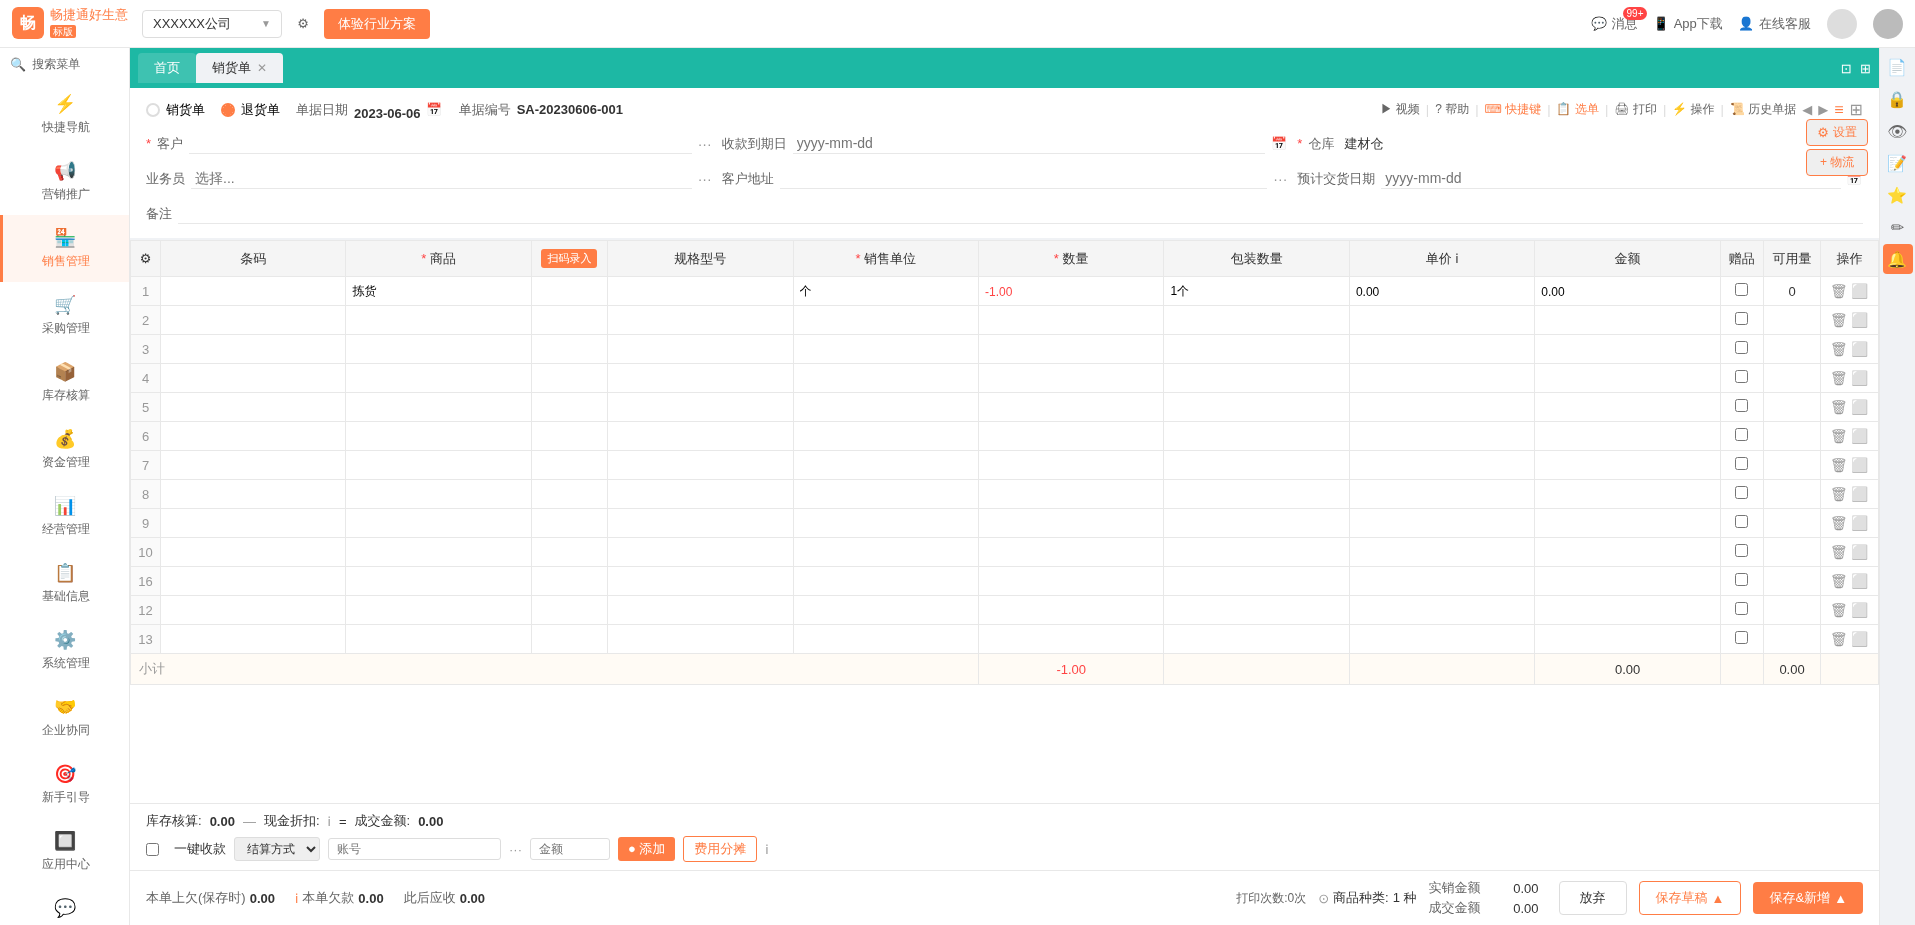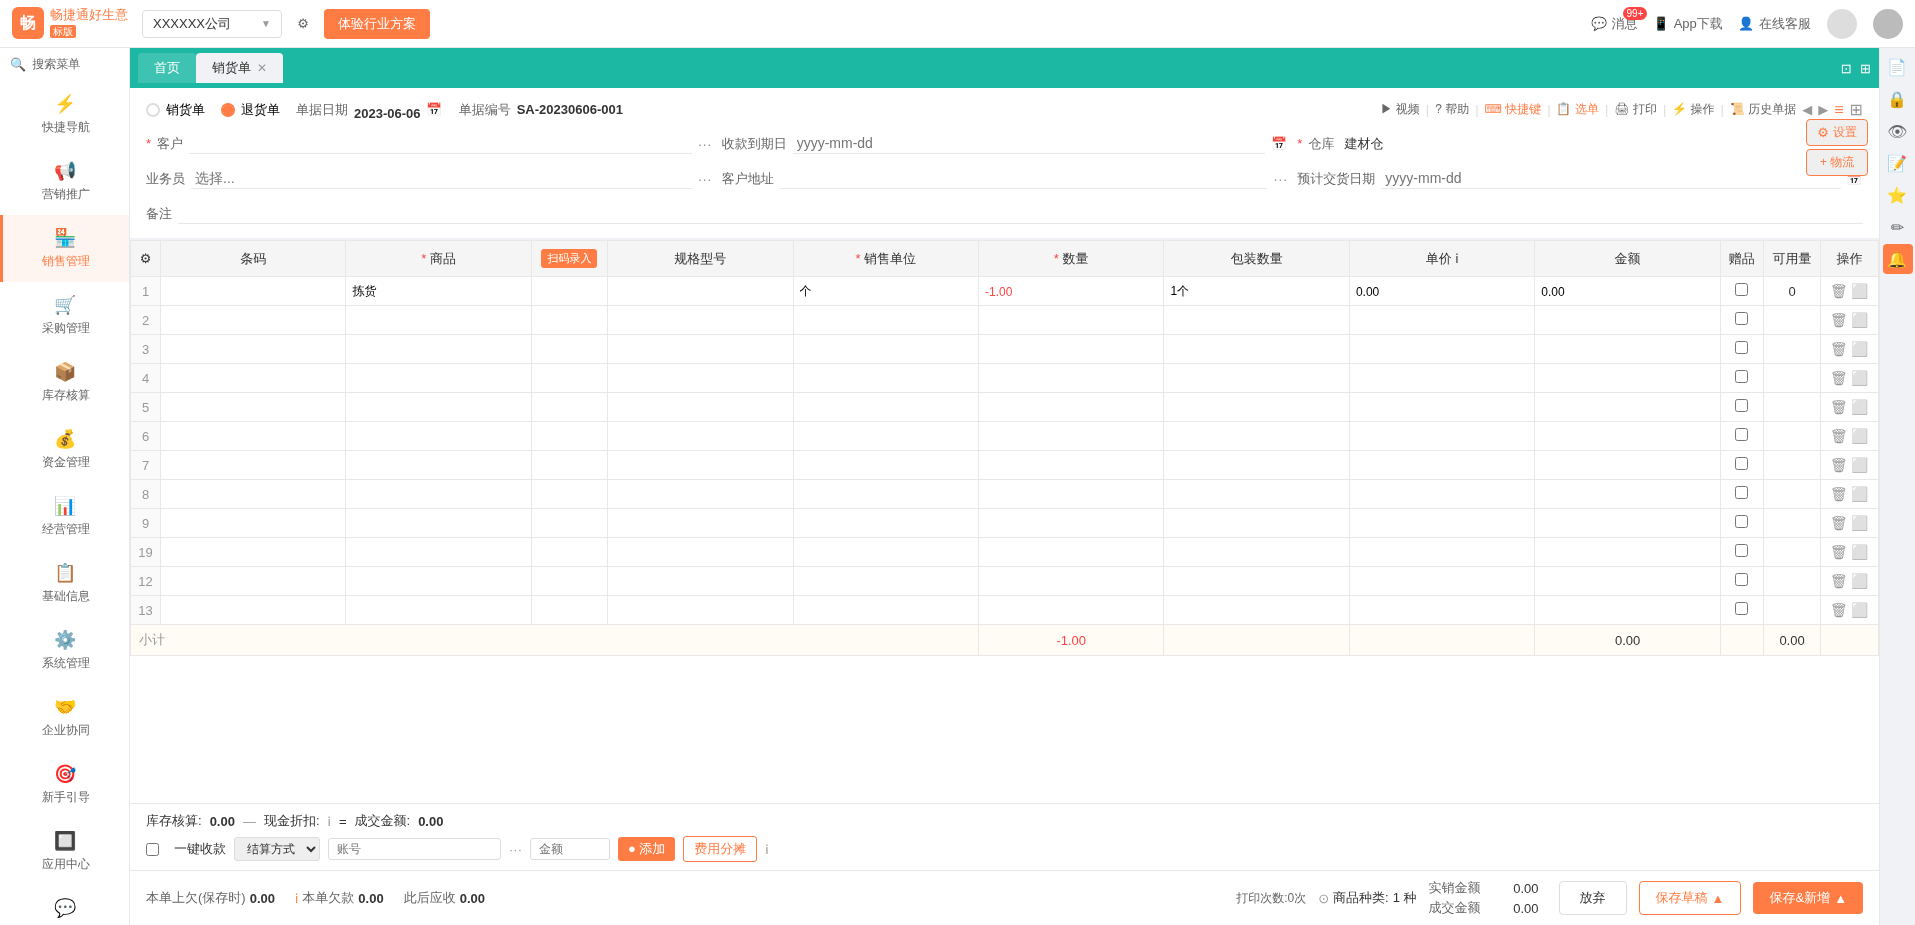--- a/index.html
+++ b/index.html
@@ -494,21 +494,41 @@
       <td style="text-align:center;"><input type="checkbox" style=""></td>
       <td></td>
       <td>
         <div class="action-col">
           <span class="action-icon">🗑</span>
           <span class="action-icon">⬜</span>
         </div>
       </td>
     </tr>
             <tr>
-      <td class="col-num">19</td>
+      <td class="col-num">10</td>
+      <td><input style="width: 100%; border: none; outline: none; font-size: 12px;" value=""></td>
+      <td><input style="width: 100%; border: none; outline: none; font-size: 12px;" value=""></td>
+      <td></td>
+      <td><input style="width: 100%; border: none; outline: none; font-size: 12px;" value=""></td>
+      <td><input style="width: 100%; border: none; outline: none; font-size: 12px;" value=""></td>
+      <td class=""><input style="width: 100%; border: none; outline: none; font-size: 12px; color: rgb(51, 51, 51);" value=""></td>
+      <td><input style="width: 100%; border: none; outline: none; font-size: 12px;" value=""></td>
+      <td><input style="width: 100%; border: none; outline: none; font-size: 12px;" value=""></td>
+      <td><input style="width: 100%; border: none; outline: none; font-size: 12px;" value=""></td>
+      <td style="text-align:center;"><input type="checkbox" style=""></td>
+      <td></td>
+      <td>
+        <div class="action-col">
+          <span class="action-icon">🗑</span>
+          <span class="action-icon">⬜</span>
+        </div>
+      </td>
+    </tr>
+            <tr>
+      <td class="col-num">16</td>
       <td><input style="width: 100%; border: none; outline: none; font-size: 12px;" value=""></td>
       <td><input style="width: 100%; border: none; outline: none; font-size: 12px;" value=""></td>
       <td></td>
       <td><input style="width: 100%; border: none; outline: none; font-size: 12px;" value=""></td>
       <td><input style="width: 100%; border: none; outline: none; font-size: 12px;" value=""></td>
       <td class=""><input style="width: 100%; border: none; outline: none; font-size: 12px; color: rgb(51, 51, 51);" value=""></td>
       <td><input style="width: 100%; border: none; outline: none; font-size: 12px;" value=""></td>
       <td><input style="width: 100%; border: none; outline: none; font-size: 12px;" value=""></td>
       <td><input style="width: 100%; border: none; outline: none; font-size: 12px;" value=""></td>
       <td style="text-align:center;"><input type="checkbox" style=""></td>

